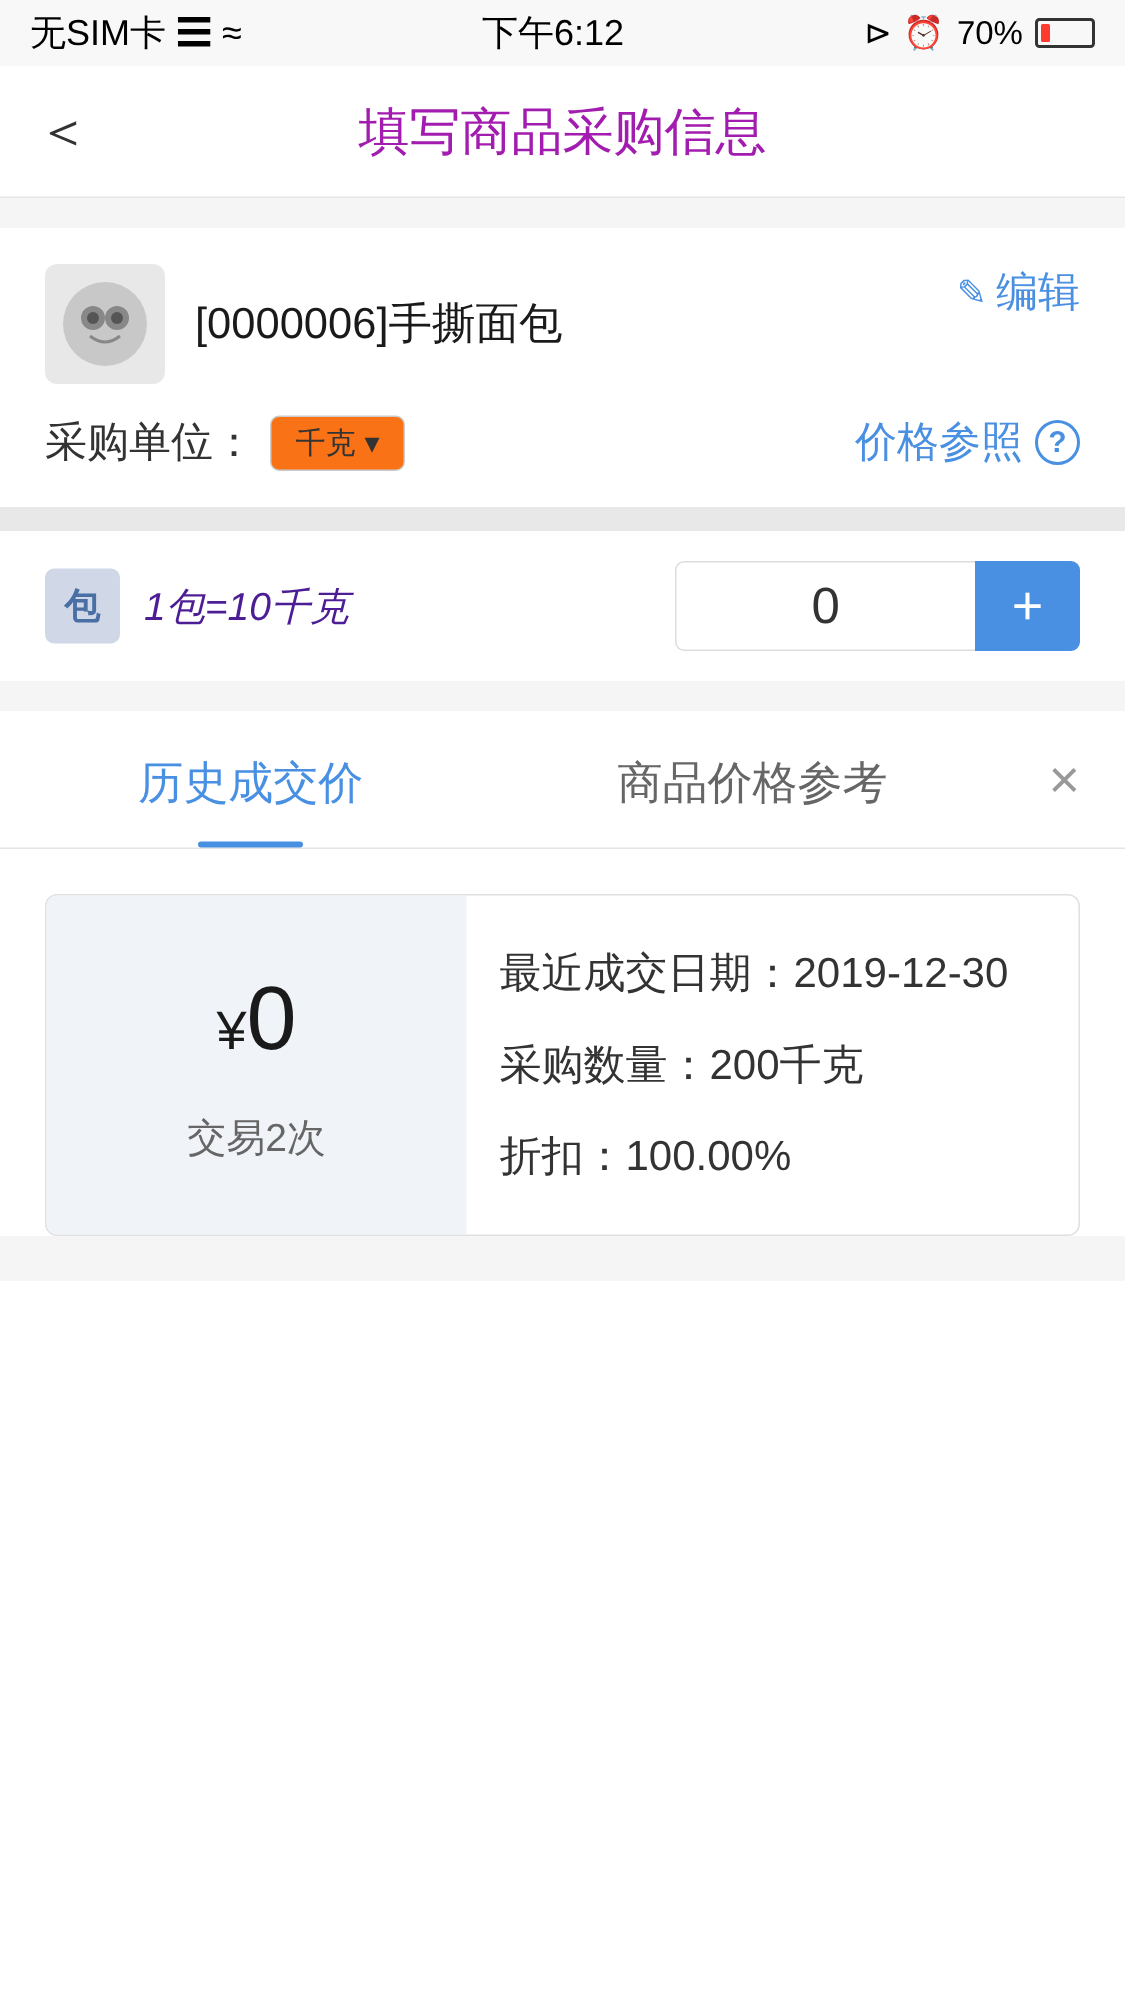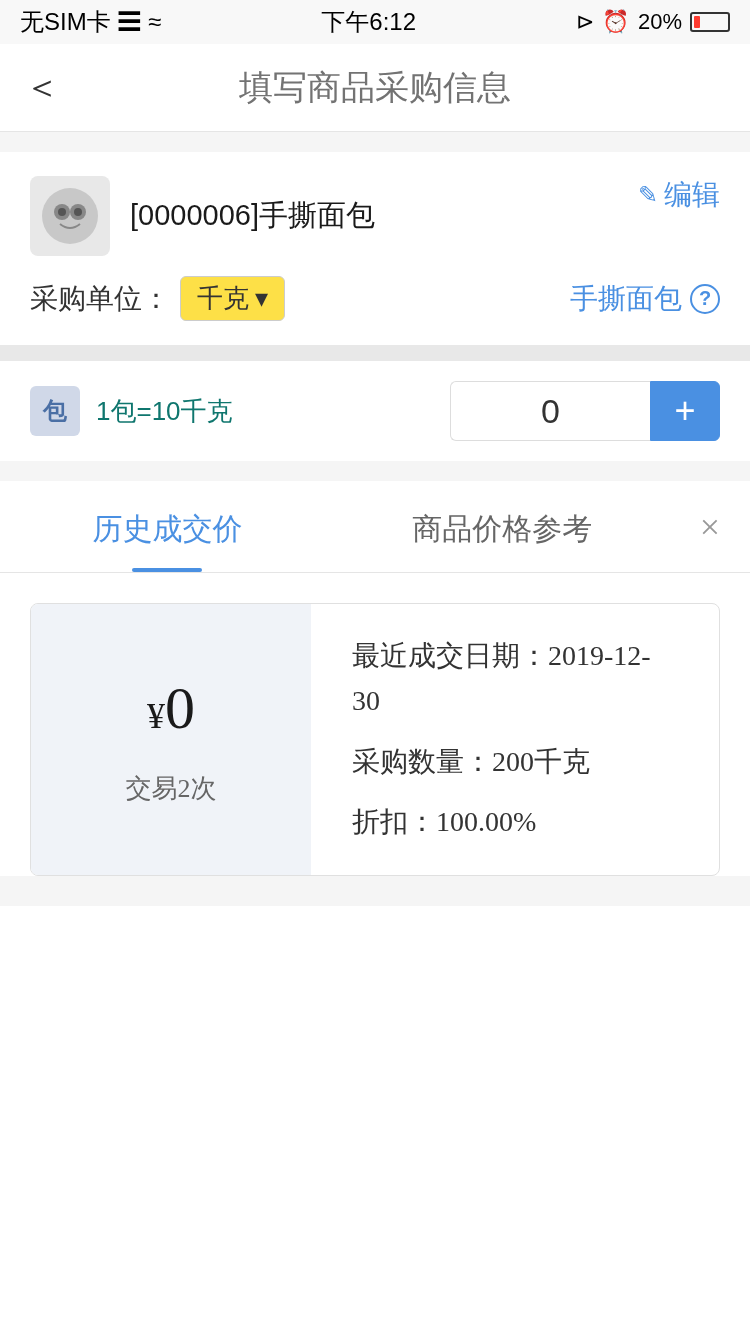--- a/index.html
+++ b/index.html
@@ -75,21 +75,21 @@
     .nav-back {
       position: absolute;
       left: 24px;
       font-size: 36px;
       color: #333;
       cursor: pointer;
     }
     .nav-title {
       font-size: 34px;
       font-weight: 500;
-      color: #737373;
+      color: #a21caf;
     }
 
     
     .product-card {
       background: #ffffff;
       padding: 24px 30px;
       margin-top: 20px;
     }
     .product-header {
       display: flex;
@@ -138,24 +138,24 @@
       font-size: 28px;
       color: #333;
     }
     .unit-dropdown {
       border: 1px solid #ccc;
       border-radius: 6px;
       padding: 4px 16px;
       display: flex;
       align-items: center;
       gap: 6px;
-      font-size: 26px;
+      font-size: 20px;
       color: #333;
       cursor: pointer;
-      background: #fde047;
+      background: #f97316;
     }
     .price-ref {
       display: flex;
       align-items: center;
       gap: 8px;
       color: #4a90e2;
       font-size: 28px;
       cursor: pointer;
     }
     .help-circle {
@@ -198,21 +198,22 @@
       border-radius: 6px;
       display: flex;
       align-items: center;
       justify-content: center;
       font-size: 24px;
       font-weight: bold;
       color: #4a6fa5;
     }
     .unit-hint {
       font-size: 26px;
-      color: #0f766e;
+      color: #4c1d95;
+      font-style: italic;
     }
     .qty-input-group {
       display: flex;
       align-items: center;
     }
     .qty-input {
       width: 200px;
       height: 60px;
       border: 1px solid #ddd;
       border-radius: 6px 0 0 6px;
@@ -234,21 +235,20 @@
       justify-content: center;
       font-size: 36px;
       color: #fff;
       cursor: pointer;
     }
 
     
     .tabs-section {
       background: #ffffff;
       margin-top: 20px;
-      font-family: Liberation Serif, serif;
     }
     .tabs-header {
       display: flex;
       align-items: center;
       border-bottom: 1px solid #e5e5e5;
       position: relative;
     }
     .tab-item {
       flex: 1;
       text-align: center;
@@ -305,21 +305,21 @@
     .price-currency {
       font-size: 36px;
     }
     .trade-count {
       font-size: 26px;
       color: #666;
       margin-top: 28px;
     }
     .price-right-panel {
       flex: 1;
-      padding: 30px 41px;
+      padding: 30px 22px;
       display: flex;
       flex-direction: column;
       gap: 16px;
       justify-content: center;
     }
     .info-line {
       font-size: 28px;
       color: #333;
       line-height: 1.6;
     }
@@ -336,21 +336,21 @@
 <body>
 
 <div class="status-bar">
   <div class="status-left">
     <span>无SIM卡 ☰ ≈</span>
   </div>
   <div class="status-center">下午6:12</div>
   <div class="status-right">
     <span style="font-size:22px;">⊳</span>
     <span style="font-size:22px;">⏰</span>
-    <span style="font-size:22px;">20%</span>
+    <span style="font-size:22px;">70%</span>
     <div class="battery-icon">
       <div class="battery-body">
         <div class="battery-fill"></div>
       </div>
     </div>
   </div>
 </div>
 
 <div class="nav-bar">
   <div class="nav-back">＜</div>
@@ -379,21 +379,21 @@
   </div>
   <div class="product-meta">
     <div class="unit-row">
       <span>采购单位：</span>
       <div class="unit-dropdown">
         <span>千克</span>
         <span>▾</span>
       </div>
     </div>
     <div class="price-ref">
-      <span>手撕面包</span>
+      <span>价格参照</span>
       <div class="help-circle">?</div>
     </div>
   </div>
 </div>
 
 <div class="divider-gray"></div>
 
 <div class="quantity-row">
   <div class="unit-label">
     <div class="unit-icon-box">

